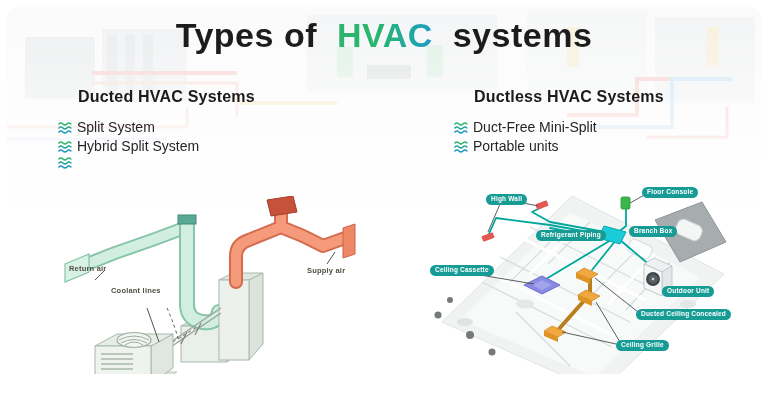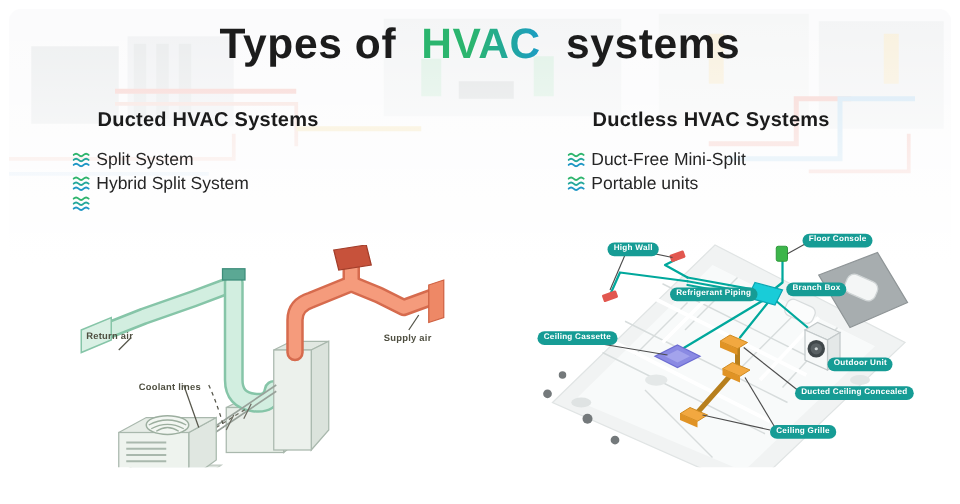--- a/index.html
+++ b/index.html
@@ -175,21 +175,21 @@
       <line x1="46" y1="163" x2="78" y2="163" stroke="#a9b8ad" stroke-width="1.5"></line>
       <line x1="46" y1="168" x2="78" y2="168" stroke="#a9b8ad" stroke-width="1.5"></line>
       <line x1="46" y1="173" x2="78" y2="173" stroke="#a9b8ad" stroke-width="1.5"></line>
 
       <path d="M40,84 Q46,78 50,74" stroke="#55554a" stroke-width="1" fill="none"></path>
       <path d="M92,112 L104,146" stroke="#55554a" stroke-width="1" fill="none"></path>
       <path d="M112,112 Q120,130 124,146" stroke="#55554a" stroke-width="1" stroke-dasharray="3,3" fill="none"></path>
       <path d="M272,68 L280,56" stroke="#55554a" stroke-width="1" fill="none"></path>
     </svg>
     <div class="diagram-label" style="left:14px;top:68px;">Return air</div>
-    <div class="diagram-label" style="left:56px;top:109px;">Coolant lines</div>
+    <div class="diagram-label" style="left:56px;top:90px;">Coolant lines</div>
     <div class="diagram-label" style="left:252px;top:70px;">Supply air</div>
   </div>
 
   <div class="illus illus-right">
     <svg width="338" height="218" viewBox="0 0 338 218">
 
       <polygon points="12,140 142,14 294,92 170,210" fill="#f1f3f3" stroke="#e0e4e4" stroke-width="1"></polygon>
       <polygon points="30,138 140,30 270,95 165,195" fill="#f8fafa"></polygon>
 
       <g stroke="#d7dcdc" stroke-width="1.2" fill="none">

